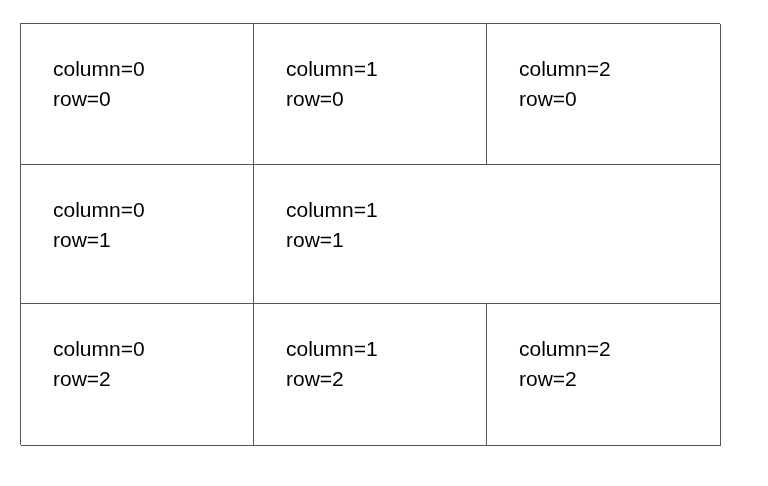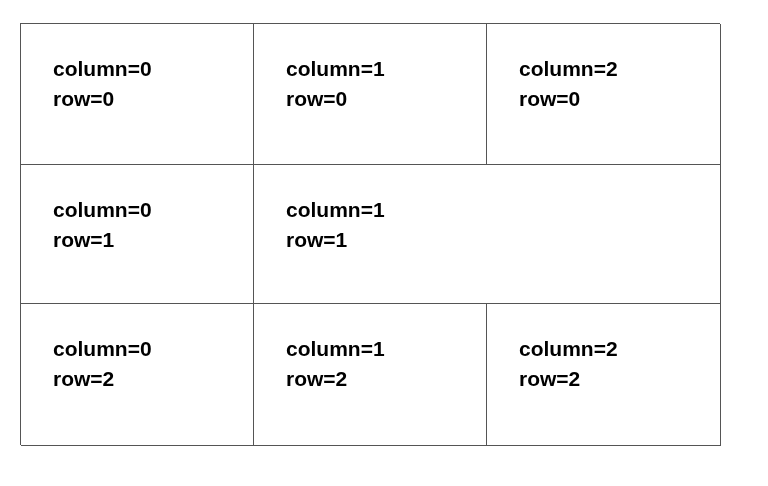--- a/index.html
+++ b/index.html
@@ -13,21 +13,20 @@
     background: #ffffff;
     font-family: "Liberation Sans", sans-serif;
     overflow: hidden;
   }
 
   #canvas {
     position: relative;
     width: 768px;
     height: 434px;
     background: #ffffff;
-    font-weight: bold;
   }
 
   
   #grid-table {
     position: absolute;
     left: 20px;
     top: 23px;
     width: 700px;
     height: 422px;
     box-sizing: border-box;

